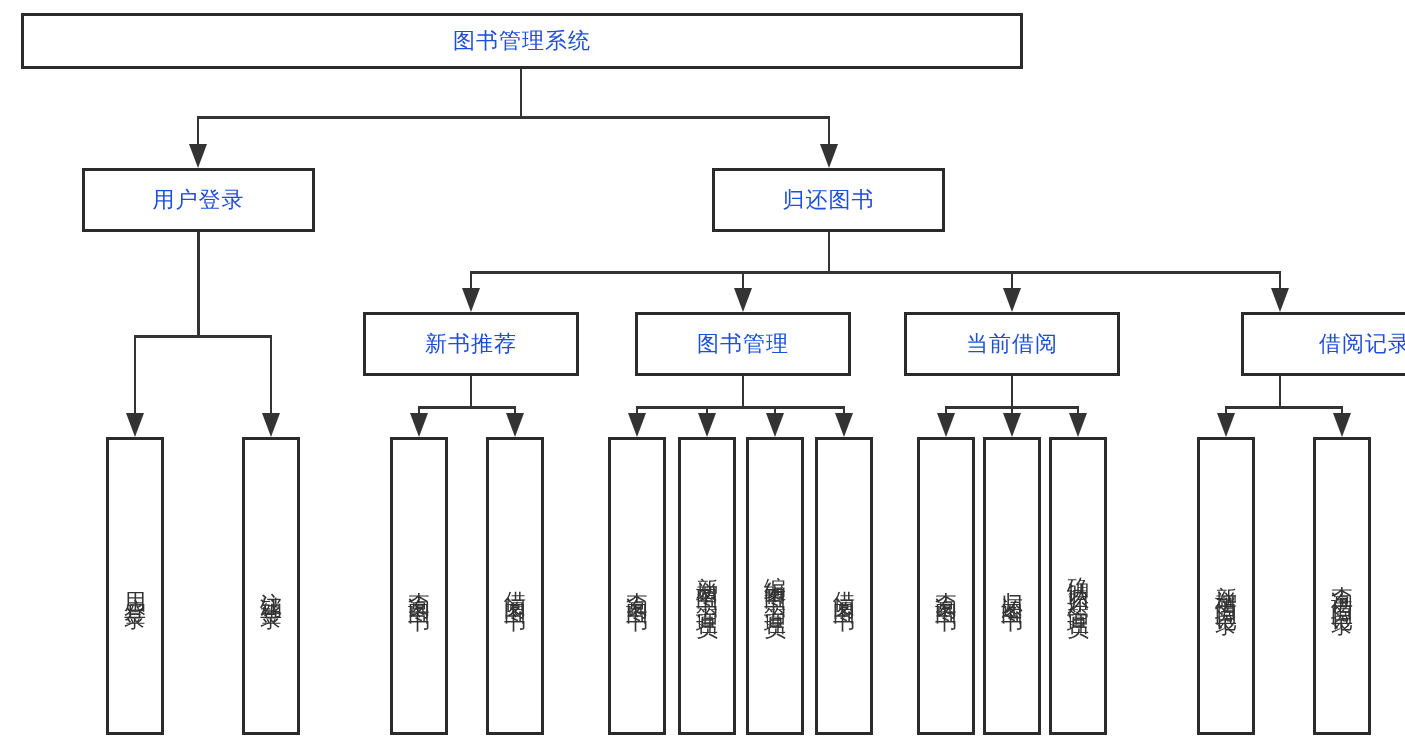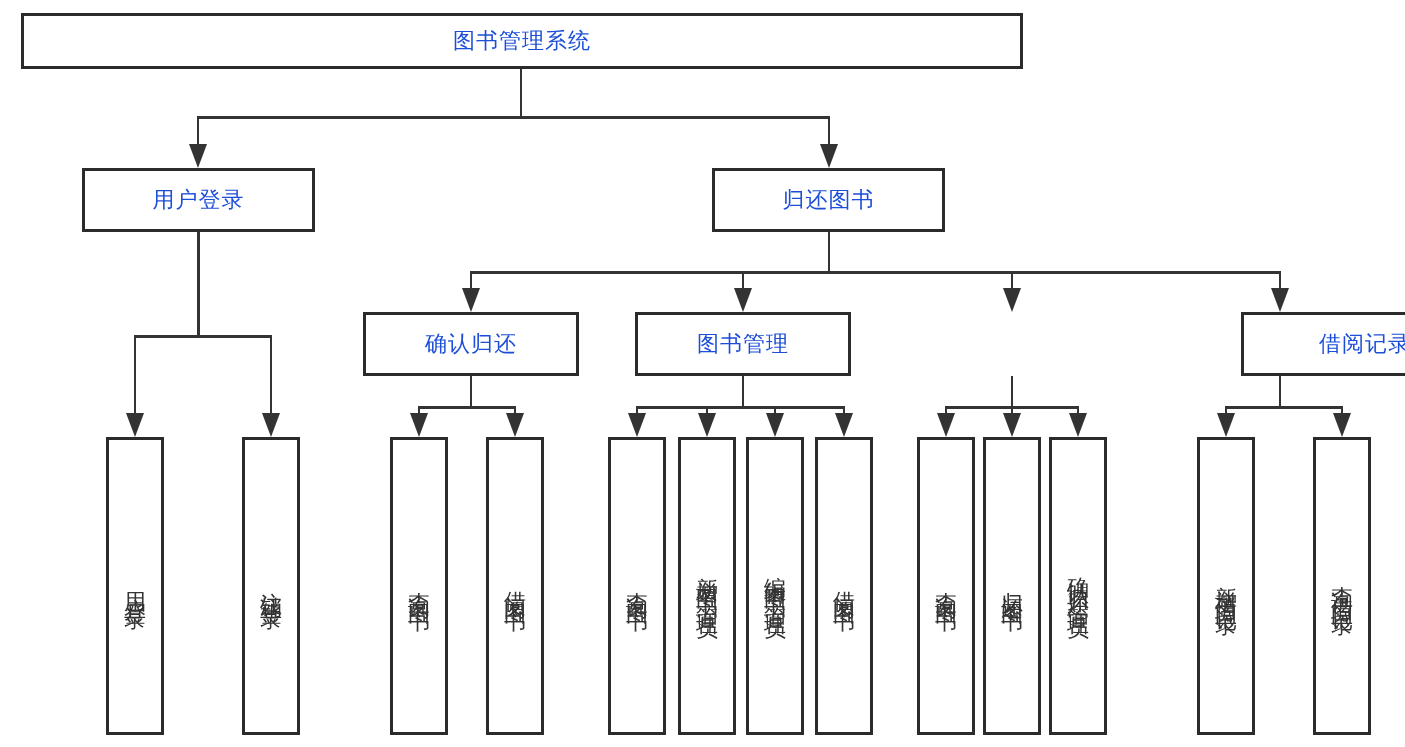--- a/index.html
+++ b/index.html
@@ -117,24 +117,27 @@
   <div class="ln-v" style="left:469.75px;top:271px;height:19px"></div>
   <div class="ah" style="left:462px;top:288px"></div>
   <div class="ln-v" style="left:741.75px;top:271px;height:19px"></div>
   <div class="ah" style="left:734px;top:288px"></div>
   <div class="ln-v" style="left:1010.75px;top:271px;height:19px"></div>
   <div class="ah" style="left:1003px;top:288px"></div>
   <div class="ln-v" style="left:1278.75px;top:271px;height:19px"></div>
   <div class="ah" style="left:1271px;top:288px"></div>
 
   <div class="hbox" style="left:363px;top:312px;width:216px;height:64px">
-    <span>确认归还</span>
+    <span>新书推荐</span>
   </div>
   <div class="hbox" style="left:635px;top:312px;width:216px;height:64px">
     <span>图书管理</span>
+  </div>
+  <div class="hbox" style="left:904px;top:312px;width:216px;height:64px">
+    <span>当前借阅</span>
   </div>
   <div class="hbox" style="left:1241px;top:312px;width:248px;height:64px">
     <span>借阅记录</span>
   </div>
 
   <div class="ln-v" style="left:469.75px;top:376px;height:32px"></div>
   <div class="ln-v" style="left:741.75px;top:376px;height:32px"></div>
   <div class="ln-v" style="left:1010.75px;top:376px;height:32px"></div>
   <div class="ln-v" style="left:1278.75px;top:376px;height:32px"></div>
 

